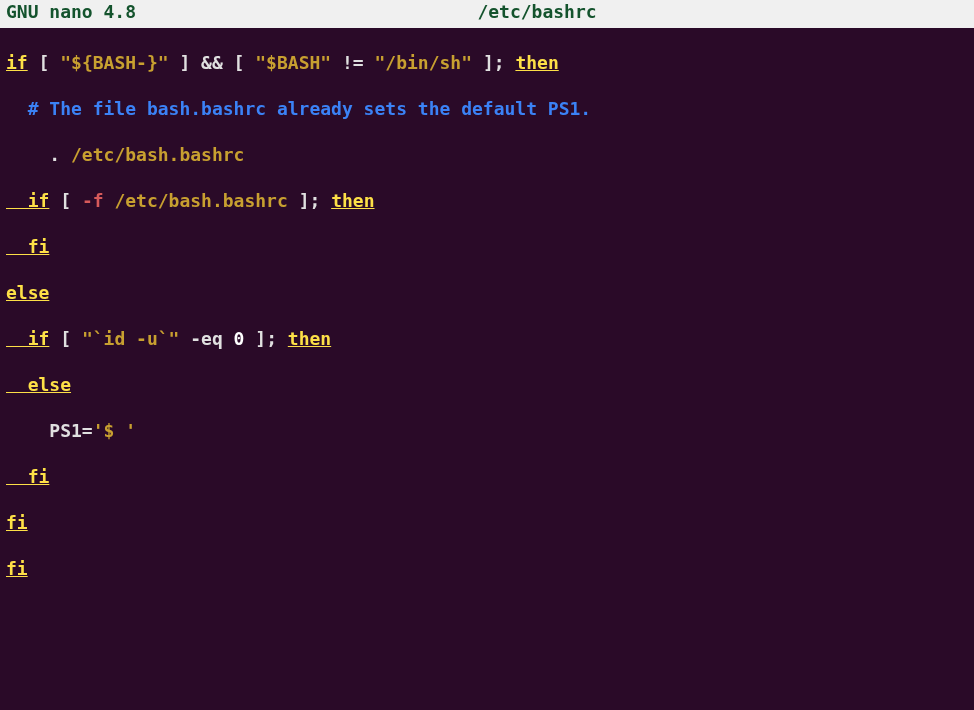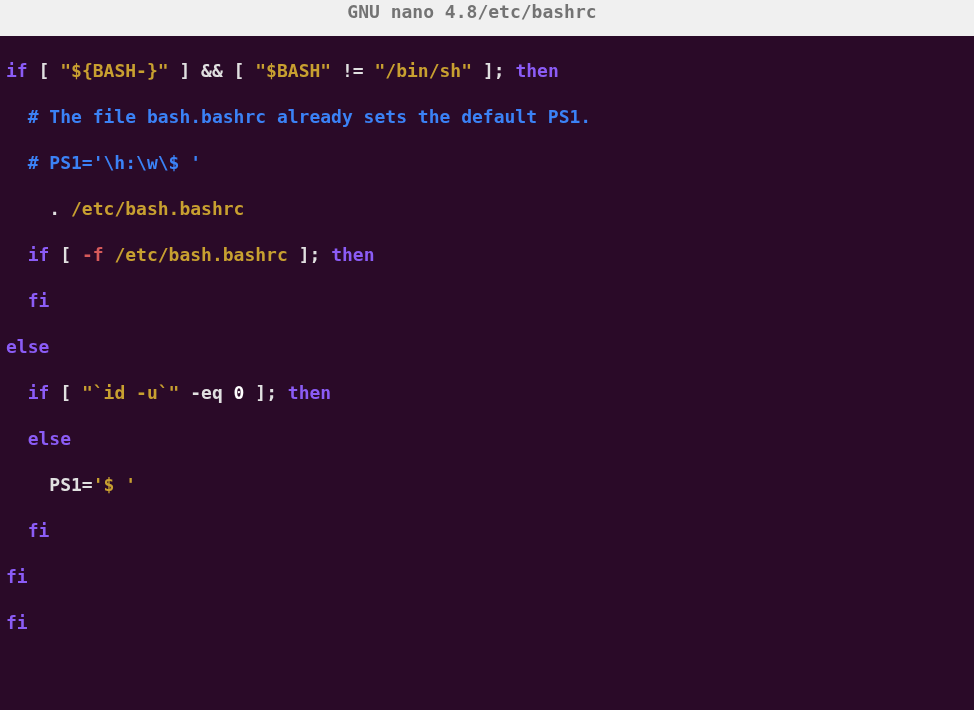--- a/index.html
+++ b/index.html
@@ -9,54 +9,52 @@
     background: #2a0a28;
     font-family: "DejaVu Sans Mono", "Liberation Mono", monospace;
     font-size: 18px;
     line-height: 23px;
     overflow: hidden;
     color: #e0e0e0;
     font-weight: bold;
   }
   .titlebar {
     background: #f0f0f0;
-    color: #737373;
-    height: 36px;
+    color: #14532d;
+    height: 28px;
     display: flex;
     padding: 0 6px;
     font-weight: bold;
-    text-align: right;
   }
   .titlebar-left { width: 49%; }
   .titlebar-center { }
   .editor {
     padding: 0 6px;
     white-space: pre;
   }
 
   
-  .kw-green   { color: #8b5cf6; }   
+  .kw-green   { color: #fde047; text-decoration: underline; }   
   .kw-red     { color: #d65a5a; }   
   .kw-teal    { color: #3b82f6; }   
   .kw-yellow  { color: #c8a030; }   
   .kw-white   { color: #e0e0e0; }
   .kw-bwhite  { color: #ffffff; }
 </style>
 </head>
 <body>
 
 <div class="titlebar">
   <span class="titlebar-left">GNU nano 4.8</span>
   <span class="titlebar-center">/etc/bashrc</span>
 </div>
 
 <div class="editor">
 <div><span class="kw-green">if</span><span class="kw-white"> [ </span><span class="kw-yellow">"${BASH-}"</span><span class="kw-white"> ] &amp;&amp; [ </span><span class="kw-yellow">"$BASH"</span><span class="kw-white"> != </span><span class="kw-yellow">"/bin/sh"</span><span class="kw-white"> ]; </span><span class="kw-green">then</span></div>
 <div><span class="kw-teal">  # The file bash.bashrc already sets the default PS1.</span></div>
-<div><span class="kw-teal">  # PS1='\h:\w\$ '</span></div>
 <div><span class="kw-white">    . </span><span class="kw-yellow">/etc/bash.bashrc</span></div>
 <div><span class="kw-green">  if</span><span class="kw-white"> [ </span><span class="kw-red">-f</span><span class="kw-yellow"> /etc/bash.bashrc</span><span class="kw-white"> ]; </span><span class="kw-green">then</span></div>
 <div><span class="kw-green">  fi</span></div>
 <div><span class="kw-green">else</span></div>
 <div><span class="kw-green">  if</span><span class="kw-white"> [ </span><span class="kw-yellow">"`id -u`"</span><span class="kw-white"> -eq </span><span class="kw-bwhite">0</span><span class="kw-white"> ]; </span><span class="kw-green">then</span></div>
 <div><span class="kw-green">  else</span></div>
 <div><span class="kw-white">    PS1=</span><span class="kw-yellow">'$ '</span></div>
 <div><span class="kw-green">  fi</span></div>
 <div><span class="kw-green">fi</span></div>
 <div><span class="kw-green">fi</span></div>

